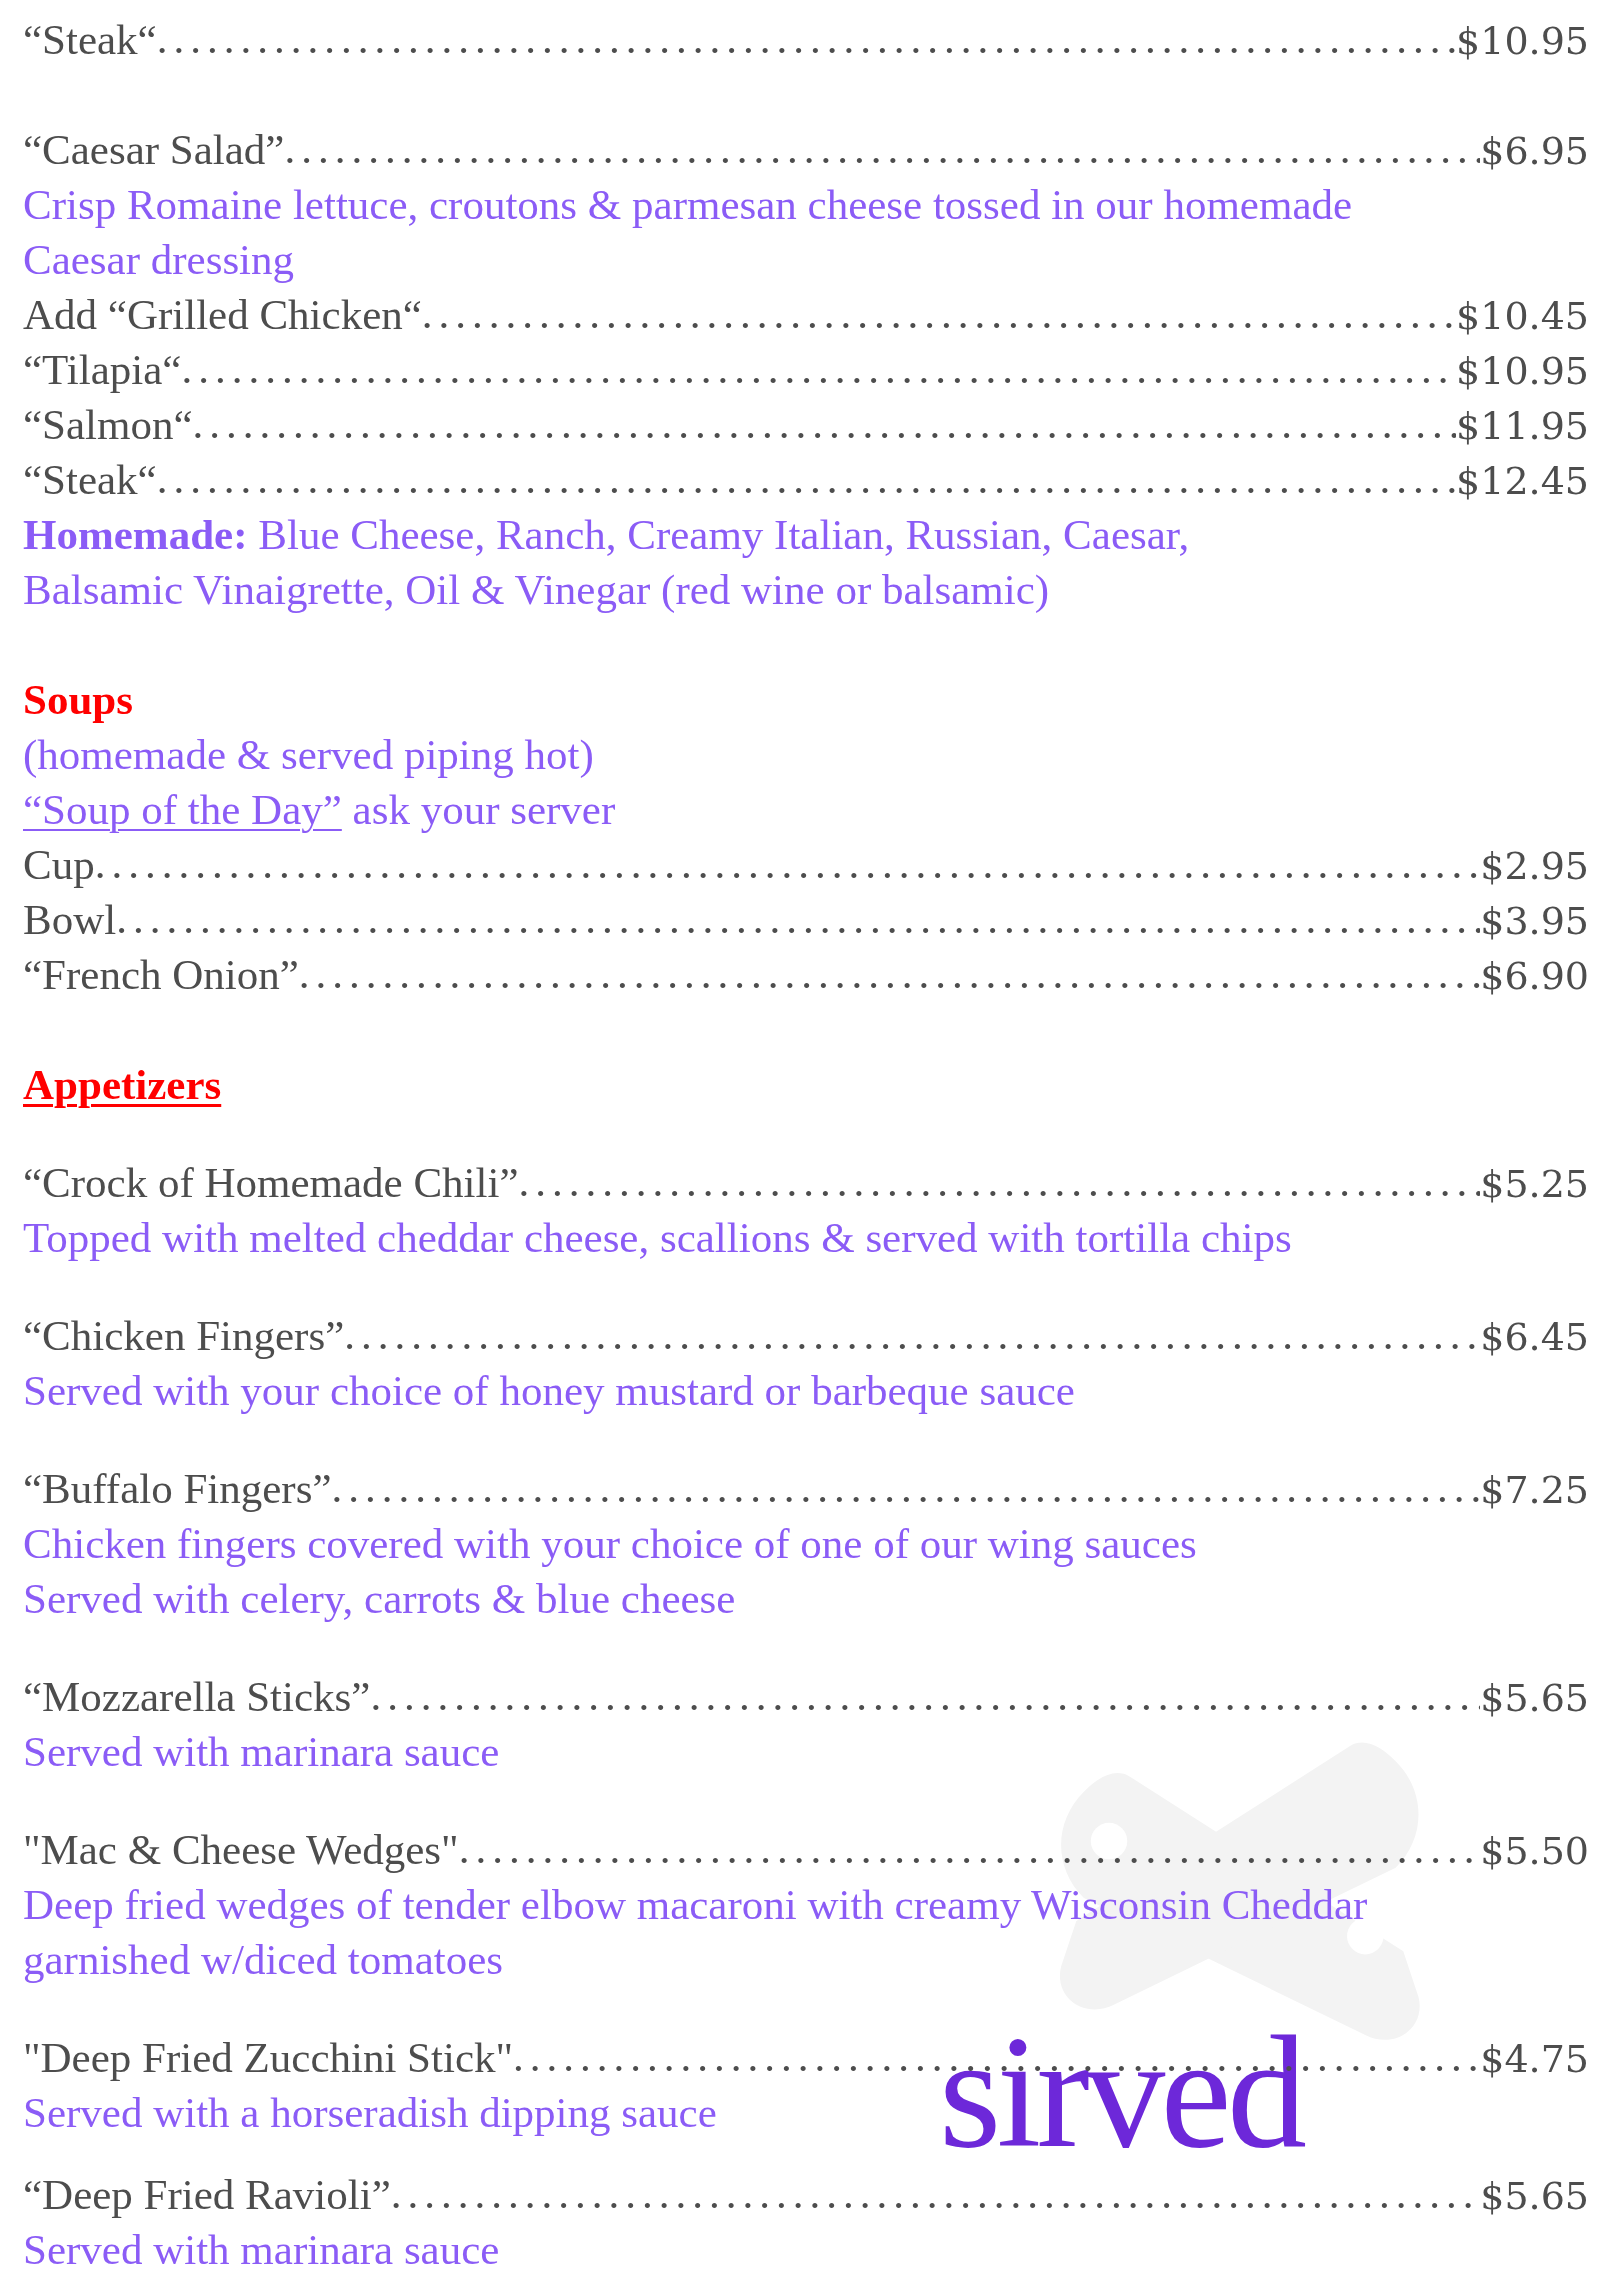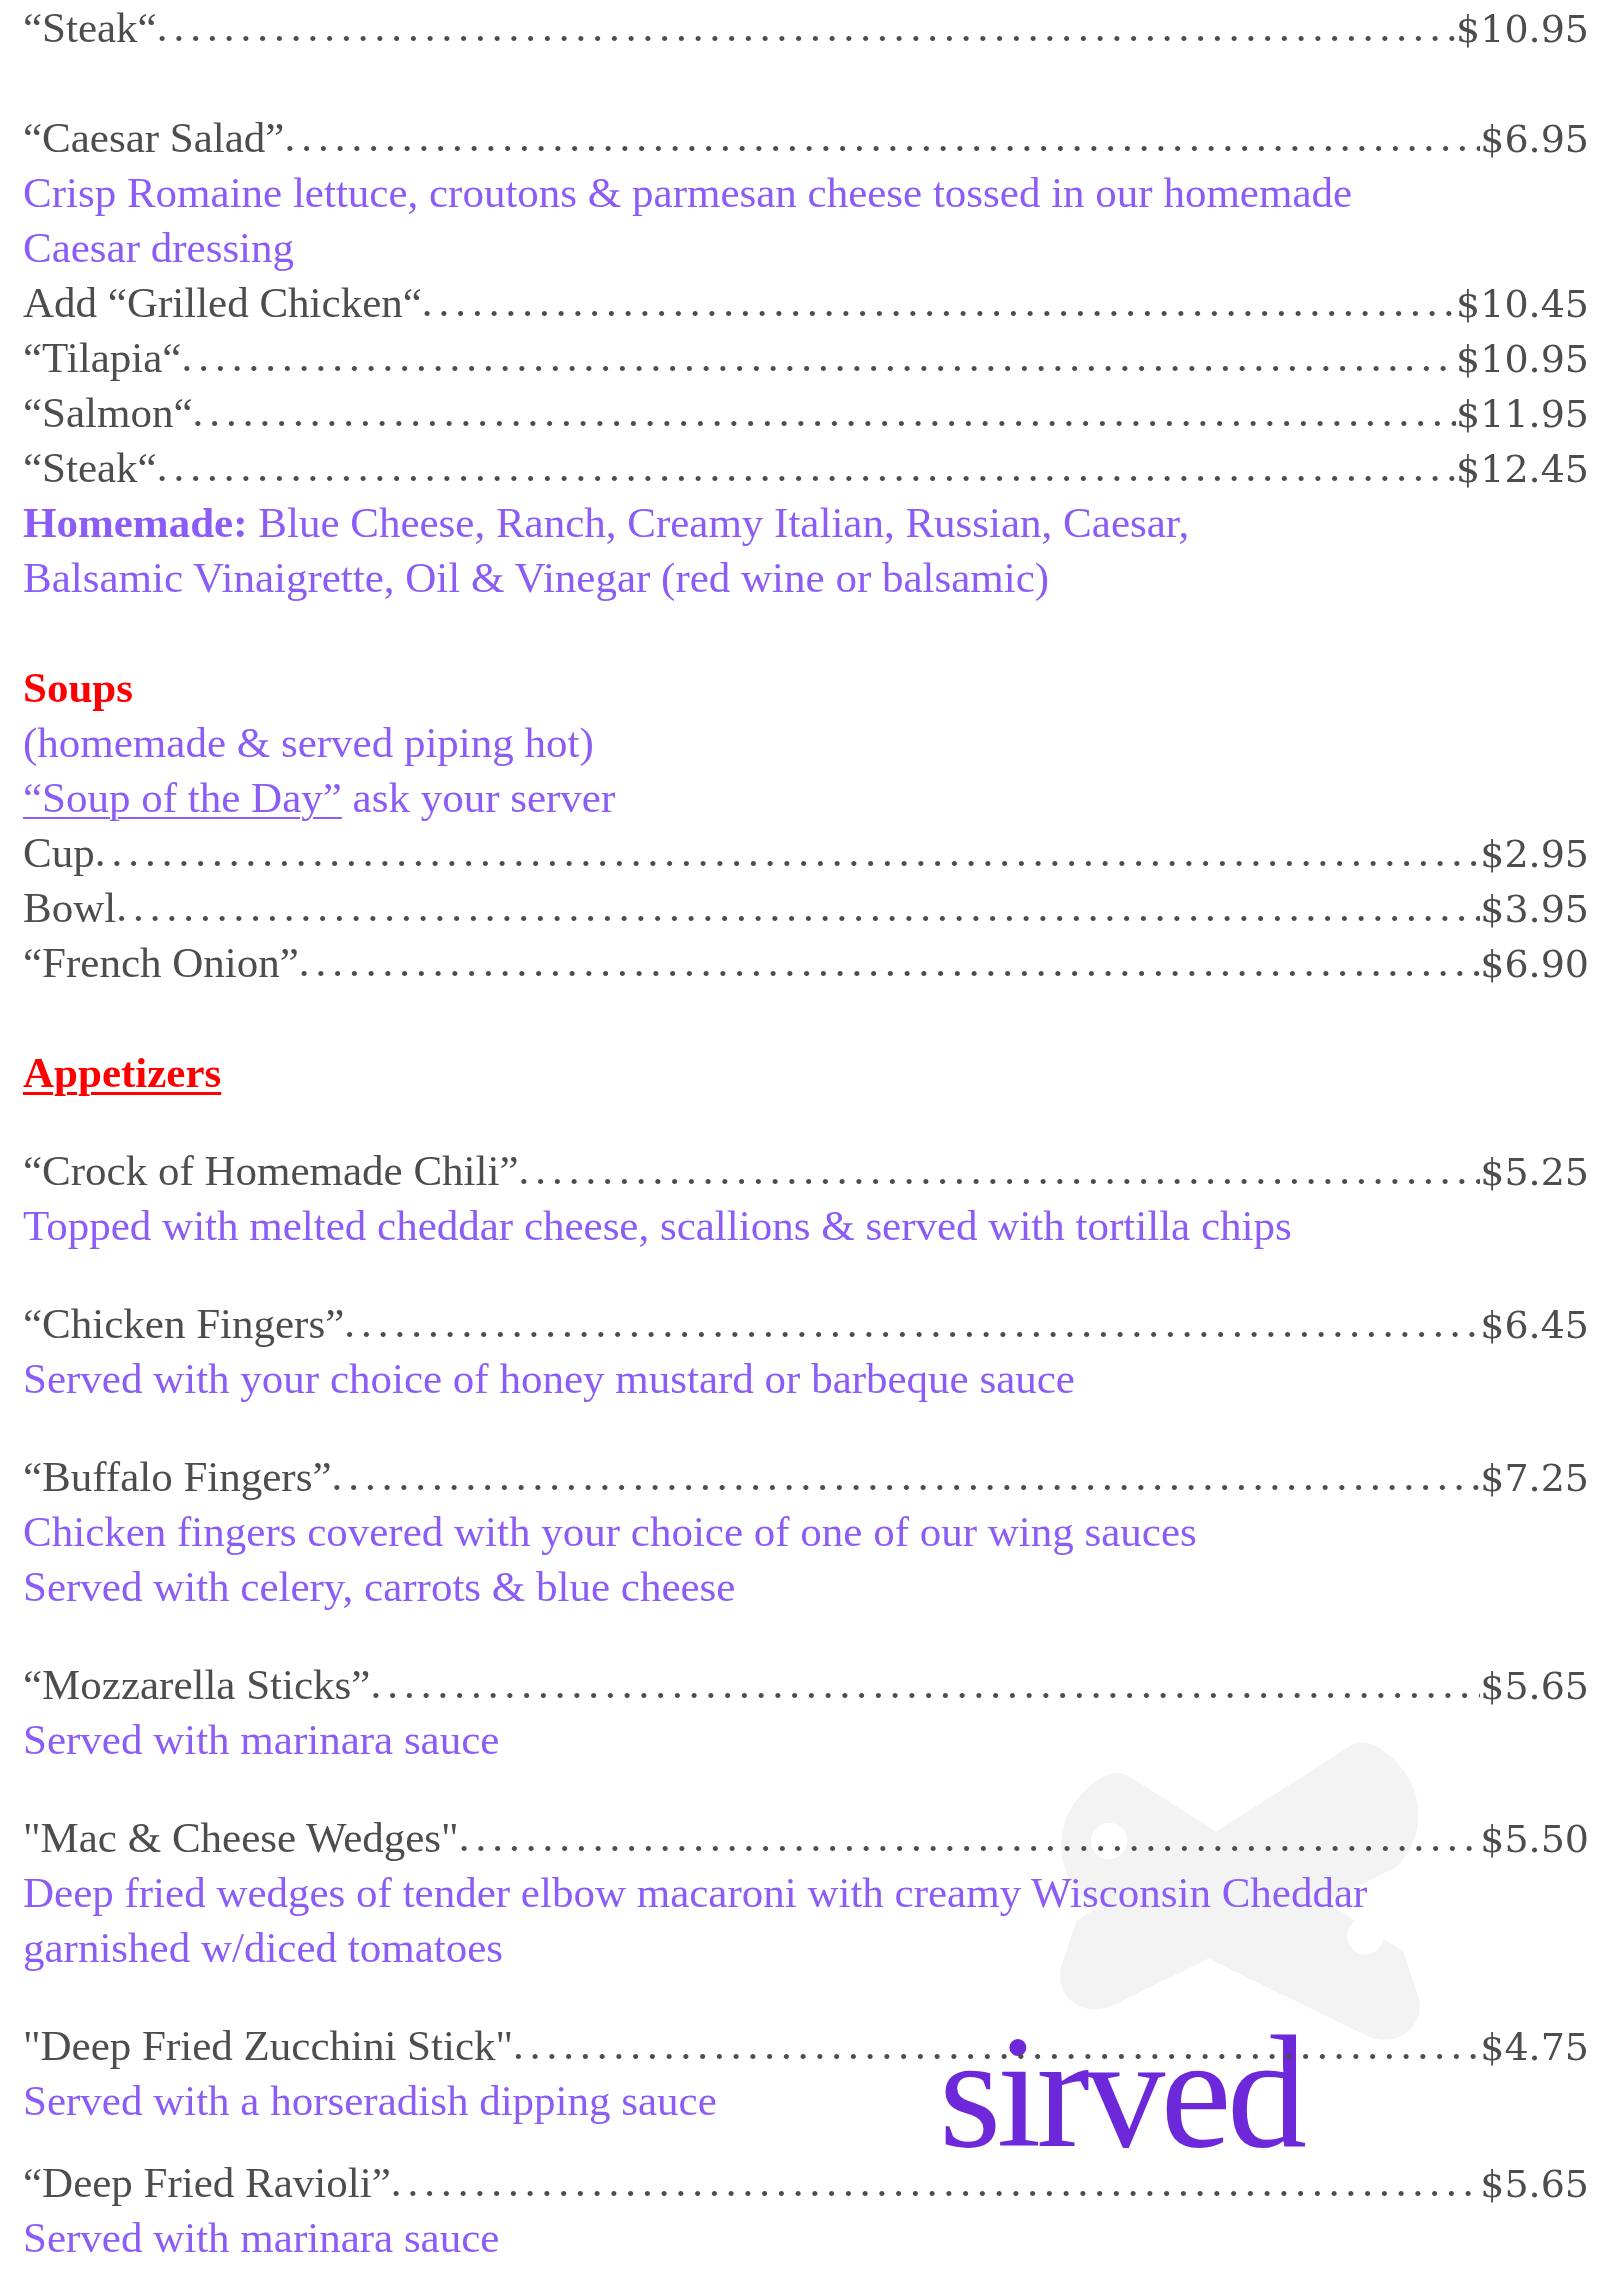--- a/index.html
+++ b/index.html
@@ -43,21 +43,21 @@
     line-height: 160px;
     letter-spacing: -4.6px;
     color: #6d28d9;
     font-weight: 400;
   }
 
   
   #content {
     position: relative;
     z-index: 2;
-    padding: 0 23px;
+    padding: 12px 23px;
   }
 
   .line {
     position: relative;
     white-space: nowrap;
     font-size: 43px;
     line-height: 55px;
     color: #8b5cf6;
     height: 55px;
   }

